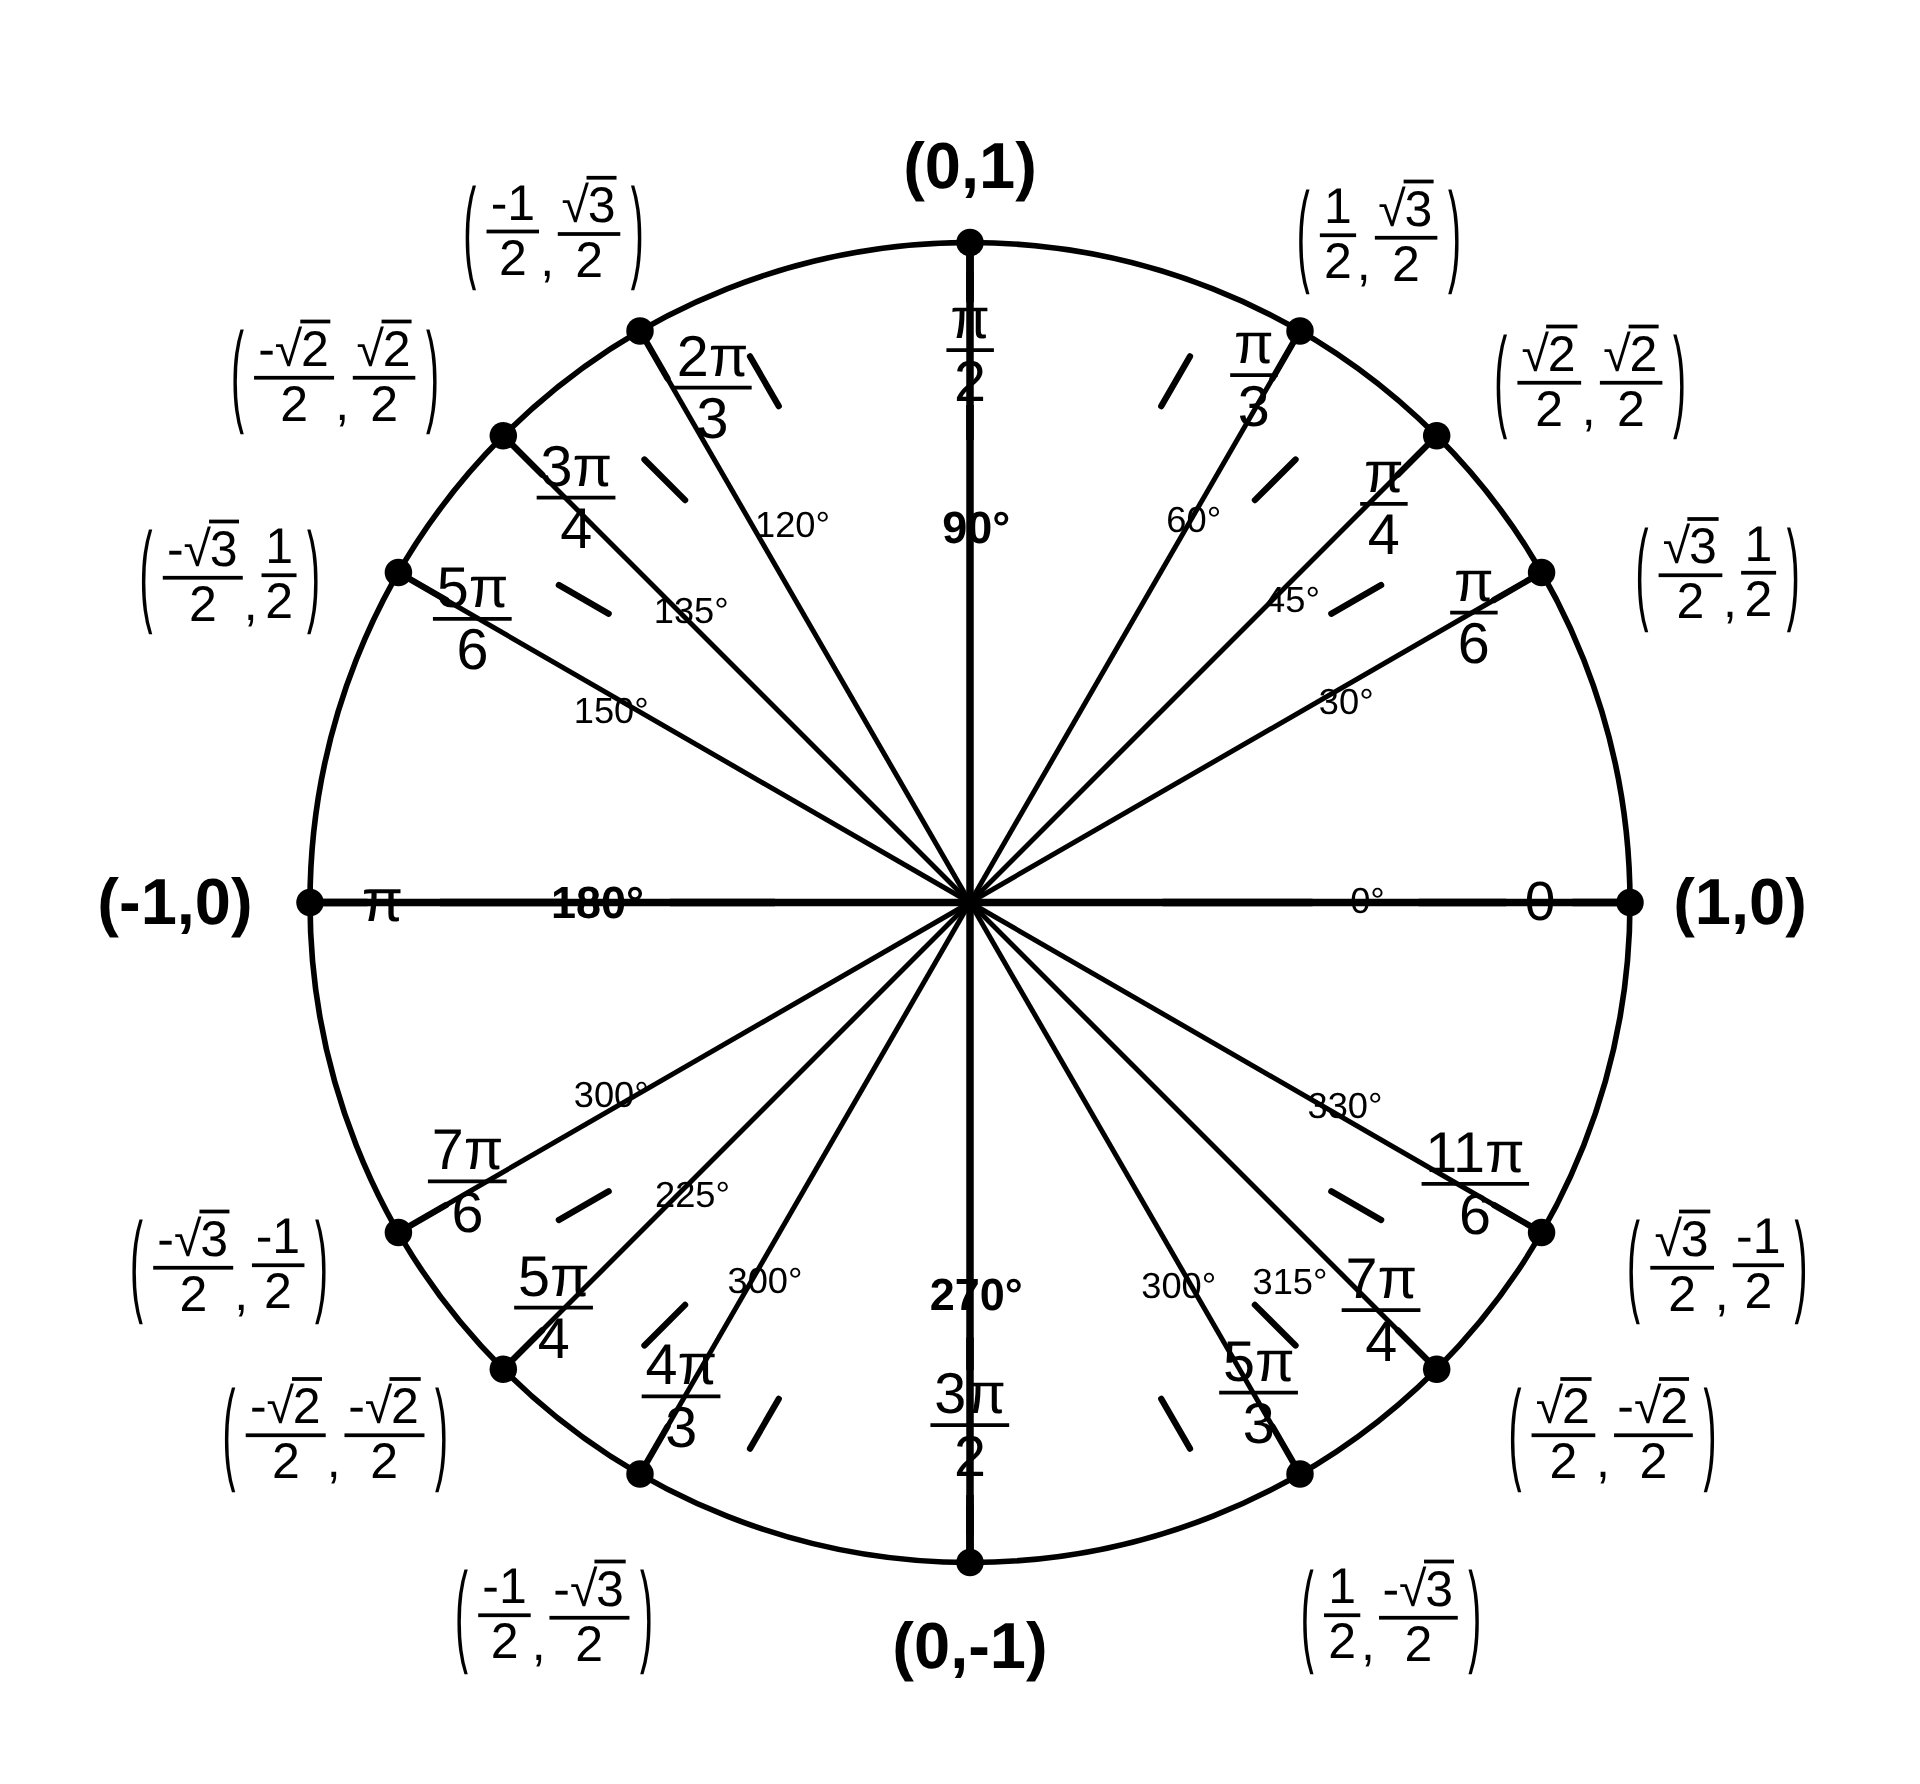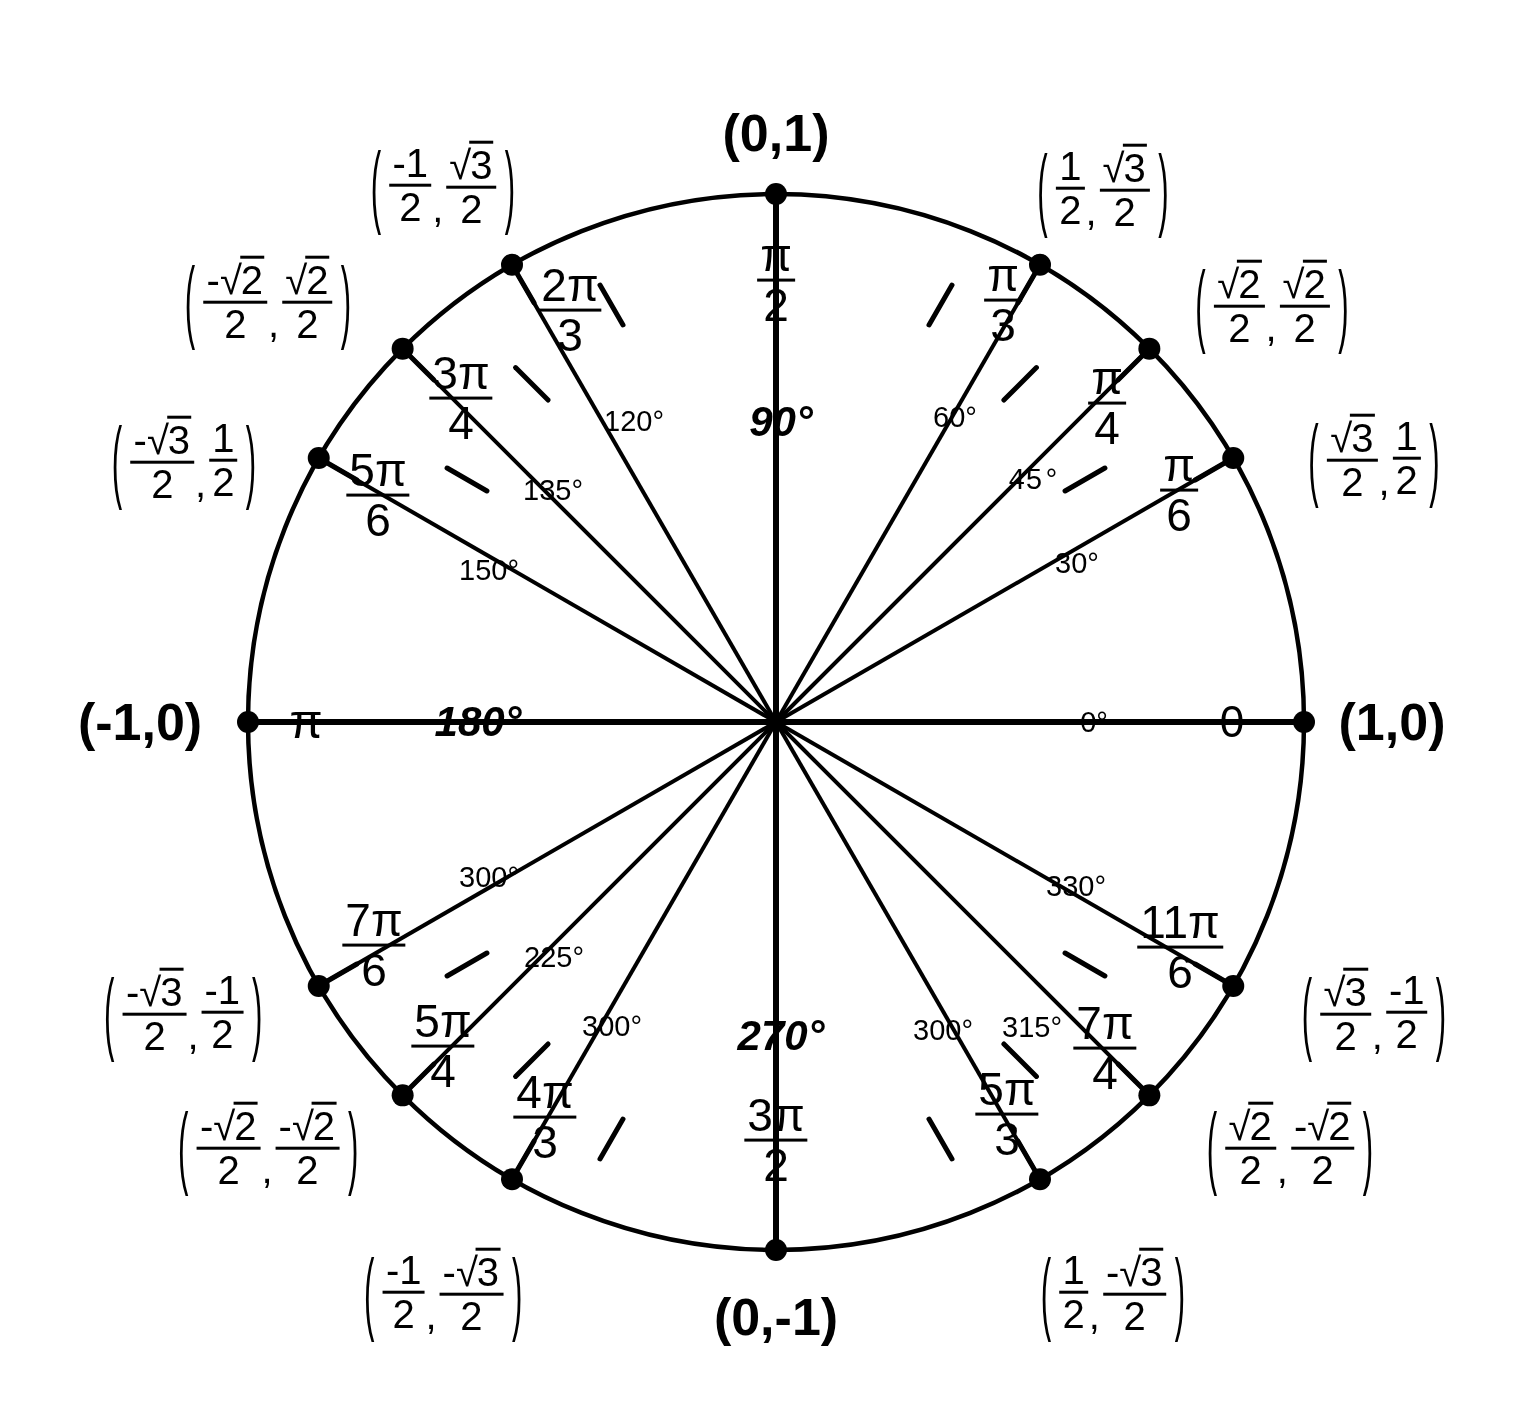--- a/index.html
+++ b/index.html
@@ -33,22 +33,21 @@
     text-align: center;
   }
   
   .deg {
     font-size: 29px;
     font-weight: 400;
     font-family: "Liberation Sans", sans-serif;
   }
   .deg.axis-deg {
     font-weight: 700;
-    font-size: 42px;
-    font-style: italic;
+    font-size: 36px;
   }
   
   .coord {
     font-size: 40px;
     font-weight: 400;
     font-family: "Liberation Sans", sans-serif;
   }
   .coord.axis-coord {
     font-weight: 700;
     font-size: 52px;
@@ -183,21 +182,21 @@
         <line x1="1135" y1="722" x2="1205" y2="722" stroke="#000000" stroke-width="6"></line>
         <line x1="776" y1="218" x2="776" y2="242" stroke="#000000" stroke-width="6"></line>
         <line x1="776" y1="324" x2="776" y2="352" stroke="#000000" stroke-width="6"></line>
         <line x1="776" y1="1070" x2="776" y2="1096" stroke="#000000" stroke-width="6"></line>
         <line x1="776" y1="1196" x2="776" y2="1228" stroke="#000000" stroke-width="6"></line>
       </g>
   </svg>
 
   <div class="lbl deg" style="left:1094px; top:722px;">0°</div>
   <div class="lbl deg" style="left:1077px; top:563px;">30°</div>
-  <div class="lbl deg" style="left:1034px; top:481px;font-family:Liberation Mono, monospace;">45°</div>
+  <div class="lbl deg" style="left:1034px; top:481px;">45°</div>
   <div class="lbl deg" style="left:955px;  top:417px;">60°</div>
   <div class="lbl deg axis-deg" style="left:781px; top:422px;">90°</div>
   <div class="lbl deg" style="left:634px;  top:421px;">120°</div>
   <div class="lbl deg" style="left:553px;  top:490px;">135°</div>
   <div class="lbl deg" style="left:489px;  top:570px;">150°</div>
   <div class="lbl deg axis-deg" style="left:478px; top:722px;">180°</div>
   <div class="lbl deg" style="left:489px;  top:877px;">300°</div>
   <div class="lbl deg" style="left:554px;  top:957px;">225°</div>
   <div class="lbl deg" style="left:612px;  top:1026px;">300°</div>
   <div class="lbl deg axis-deg" style="left:781px; top:1036px;">270°</div>

